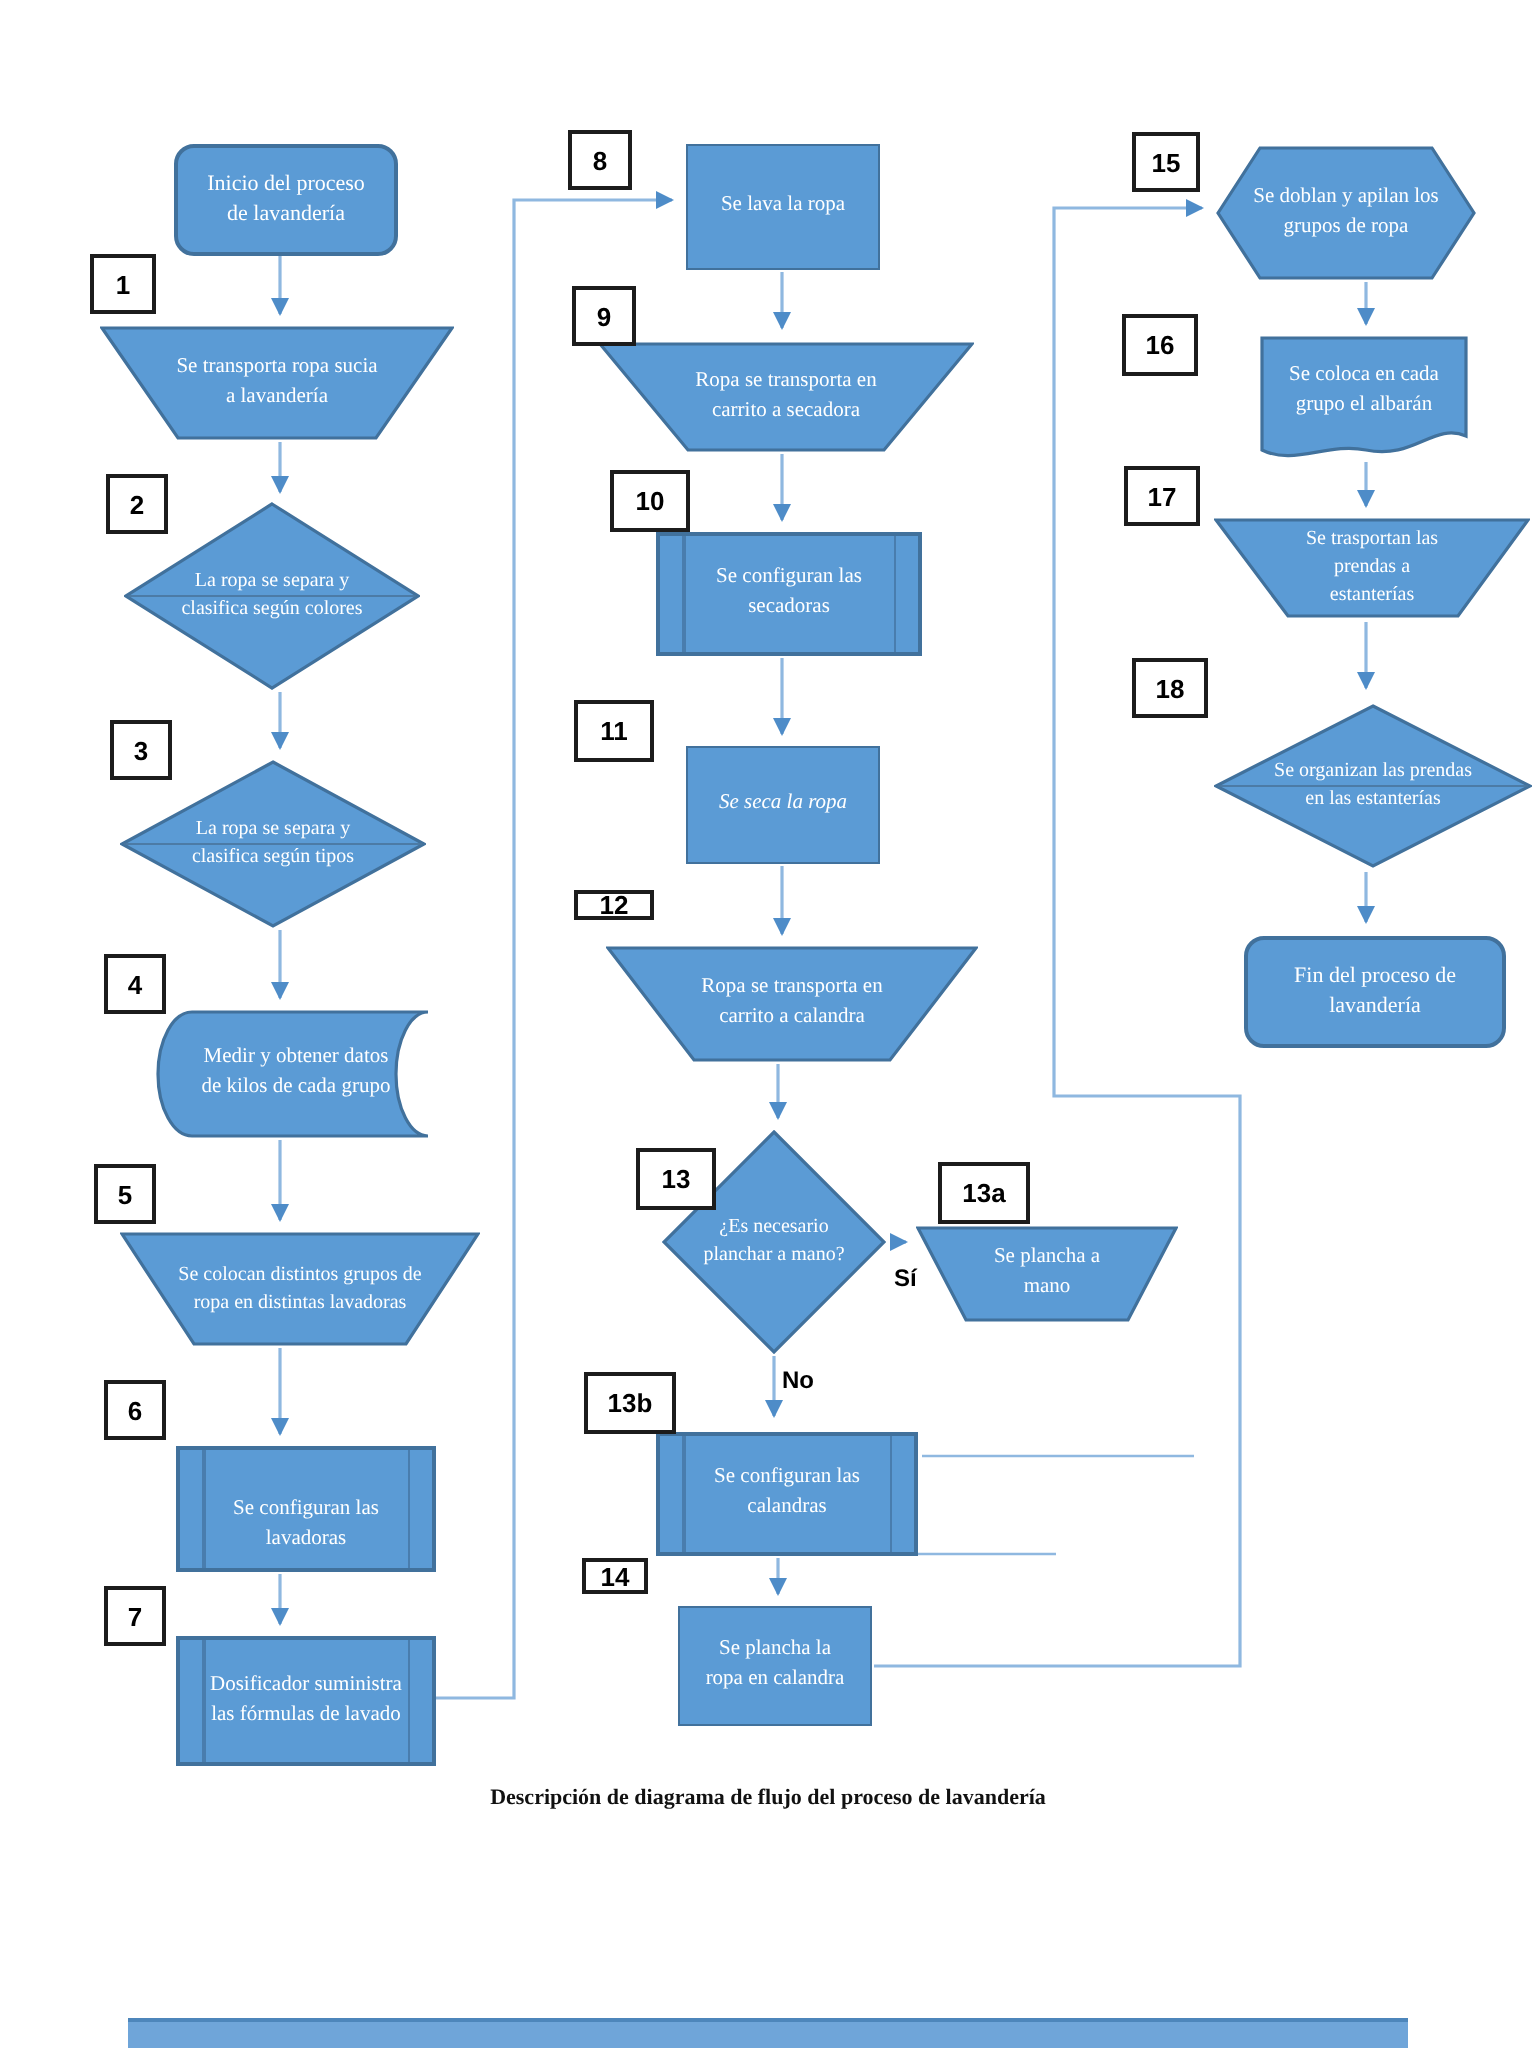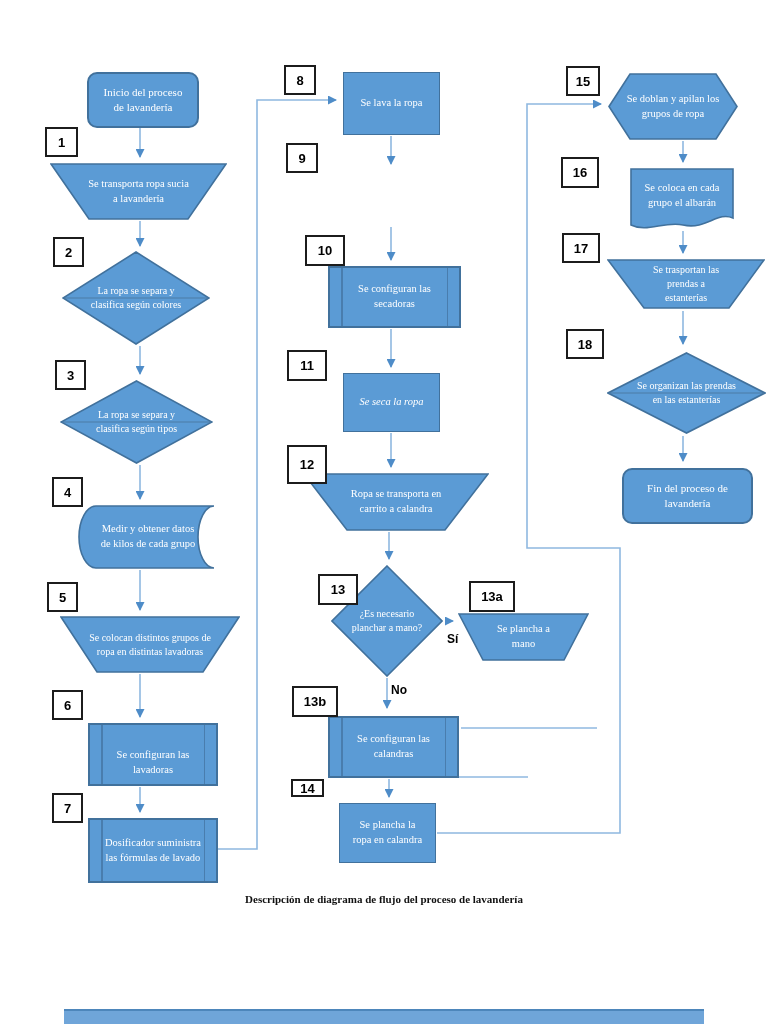--- a/index.html
+++ b/index.html
@@ -152,34 +152,40 @@
     <div class="vline r"></div>
     <div class="nt" style="padding:0 13px;">Dosificador suministra las fórmulas de lavado</div>
   </div>
 
   <div class="badge" style="left:284px;top:65px;width:32px;height:30px;">8</div>
   <div class="node box" style="left:343px;top:72px;width:97px;height:63px;">
     <div class="nt" style="padding:0 8px;">Se lava la ropa</div>
   </div>
 
   <div class="badge" style="left:286px;top:143px;width:32px;height:30px;">9</div>
+  <div class="node" style="left:299px;top:171px;width:188px;height:55px;">
+    <svg viewBox="0 0 188 55">
+        <polygon class="sp" points="1,1 187,1 143,54 45,54"></polygon>
+      </svg>
+    <div class="nt" style="padding:0 48px;">Ropa se transporta en carrito a secadora</div>
+  </div>
 
   <div class="badge" style="left:285px;top:235px;width:40px;height:31px;margin-left:20px;">10</div>
   <div class="node box predef" style="left:328px;top:266px;width:133px;height:62px;">
     <div class="vline l"></div>
     <div class="vline r"></div>
     <div class="nt" style="padding:0 15px;">Se configuran las secadoras</div>
   </div>
 
   <div class="badge" style="left:287px;top:350px;width:40px;height:31px;">11</div>
   <div class="node box" style="left:343px;top:373px;width:97px;height:59px;">
     <div class="nt" style="padding:0 8px;font-style:italic;">Se seca la ropa</div>
   </div>
 
-  <div class="badge" style="left:287px;top:445px;width:40px;height:39px;">12</div>
+  <div class="badge" style="left:287px;top:445px;width:40px;height:15px;">12</div>
   <div class="node" style="left:303px;top:473px;width:186px;height:58px;">
     <svg viewBox="0 0 186 58">
         <polygon class="sp" points="1,1 185,1 142,57 44,57"></polygon>
       </svg>
     <div class="nt" style="padding:0 46px;">Ropa se transporta en carrito a calandra</div>
   </div>
 
   <div class="badge" style="left:318px;top:574px;width:40px;height:31px;">13</div>
   <div class="node" style="left:331px;top:565px;width:112px;height:112px;">
     <svg viewBox="0 0 112 112">

